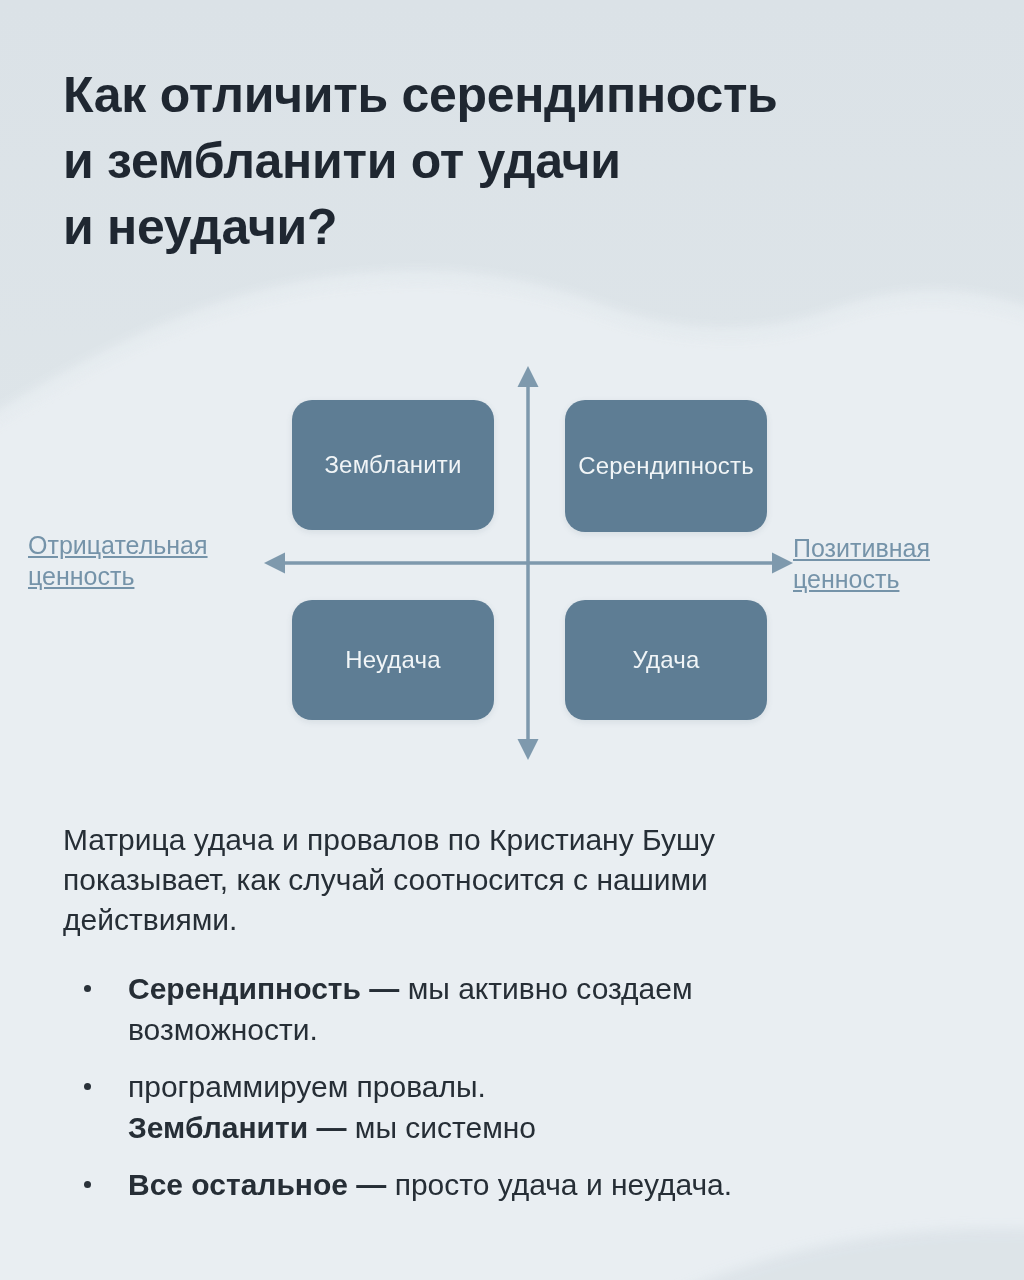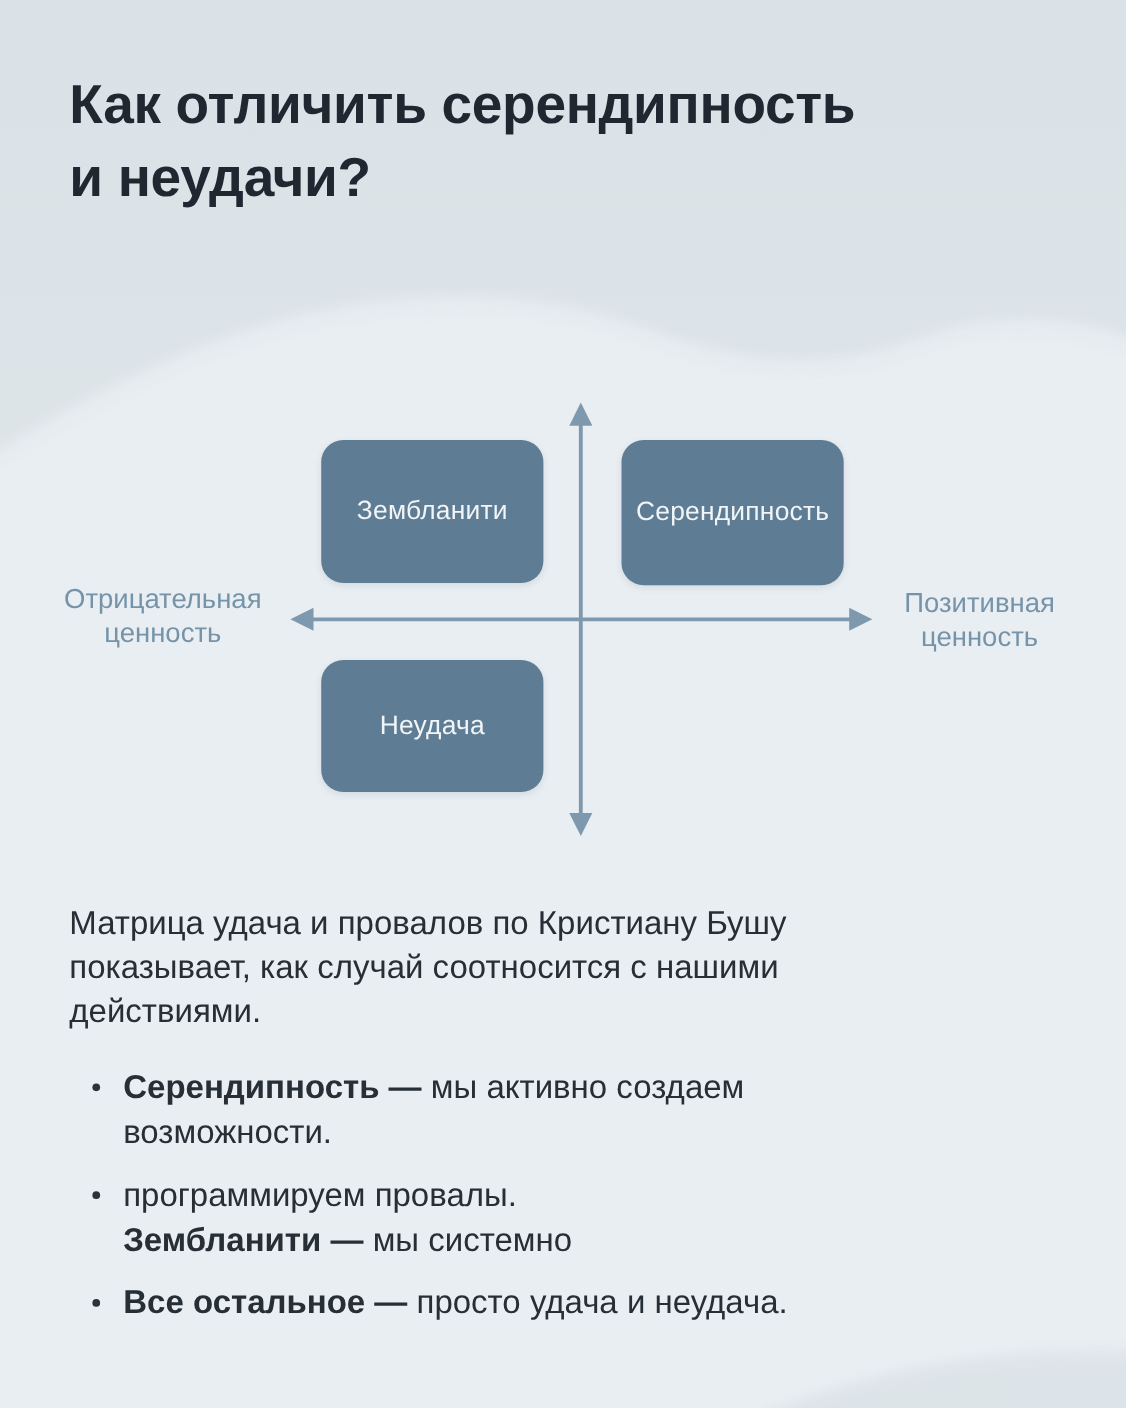--- a/index.html
+++ b/index.html
@@ -43,42 +43,42 @@
   }
   .qb-tl { left: 292px; top: 400px; height: 130px; }
   .qb-tr { left: 565px; top: 400px; height: 132px; text-align: right; }
   .qb-bl { left: 292px; top: 600px; height: 120px; }
   .qb-br { left: 565px; top: 600px; height: 120px; }
   .axis-label {
     position: absolute;
     font-size: 25px;
     line-height: 31px;
     color: #7593a9;
-    text-align: center;
+    text-decoration: underline;
   }
   .al-left  { left: 28px;  top: 530px; width: 240px; }
   .al-right { left: 793px; top: 533px; width: 195px; }
   .paragraph {
     position: absolute;
     left: 63px; top: 820px;
     font-size: 30px;
     line-height: 40px;
     color: #262e36;
   }
   .bullets {
     position: absolute;
     left: 63px; top: 968px;
     margin: 0; padding: 0;
     list-style: none;
     font-size: 30px;
     line-height: 41px;
     color: #262e36;
     width: 880px;
   }
-  .bullets li { display: flex; margin-bottom: 16px; }
+  .bullets li { display: flex; margin-bottom: 16px; gap: 16px; }
   .dot {
     flex: none;
     width: 7px; height: 7px;
     border-radius: 50%;
     background: #2a323a;
     margin: 17px 21px 0 21px;
   }
   .bullets b { font-weight: 700; }
 </style>
 </head>
@@ -92,20 +92,21 @@
         <feGaussianBlur stdDeviation="6"></feGaussianBlur>
       </filter>
     </defs>
     <path d="M -40,446 C 70,378 195,304 340,287 C 445,275 520,286 598,315 C 668,341 750,351 830,322 C 900,296 970,291 1064,333 L 1064,1330 L -40,1330 Z" fill="#e9eef2" filter="url(#soft)"></path>
     <path d="M -40,440 C 70,372 195,298 340,281 C 445,269 520,280 598,309 C 668,335 750,345 830,316 C 900,290 970,285 1064,327" fill="none" stroke="#f3f7fa" stroke-width="6" opacity="0.85" filter="url(#soft)"></path>
     <path d="M 640,1310 C 770,1244 905,1222 1060,1230 L 1060,1310 Z" fill="#dce3e8" opacity="0.9" filter="url(#soft)"></path>
   </svg>
 
   <h1 class="title">
     <div>Как отличить серендипность</div>
+    <div>и зембланити от удачи</div>
     <div>и неудачи?</div>
   </h1>
 
   <svg class="layer" viewBox="0 0 1024 1280" aria-hidden="true">
     <g stroke="#7e99ad" stroke-width="3.5" fill="#7e99ad">
       <line x1="283" y1="563" x2="774" y2="563"></line>
       <line x1="528" y1="385" x2="528" y2="741"></line>
       <polygon points="264,563 285,552.5 285,573.5" stroke="none"></polygon>
       <polygon points="793,563 772,552.5 772,573.5" stroke="none"></polygon>
       <polygon points="528,366 517.5,387 538.5,387" stroke="none"></polygon>
@@ -114,20 +115,23 @@
   </svg>
 
   <div class="qbox qb-tl">
     <span>Зембланити</span>
   </div>
   <div class="qbox qb-tr">
     <span>Серендипность</span>
   </div>
   <div class="qbox qb-bl">
     <span>Неудача</span>
+  </div>
+  <div class="qbox qb-br">
+    <span>Удача</span>
   </div>
 
   <div class="axis-label al-left">
     <div>Отрицательная</div>
     <div>ценность</div>
   </div>
   <div class="axis-label al-right">
     <div>Позитивная</div>
     <div>ценность</div>
   </div>

